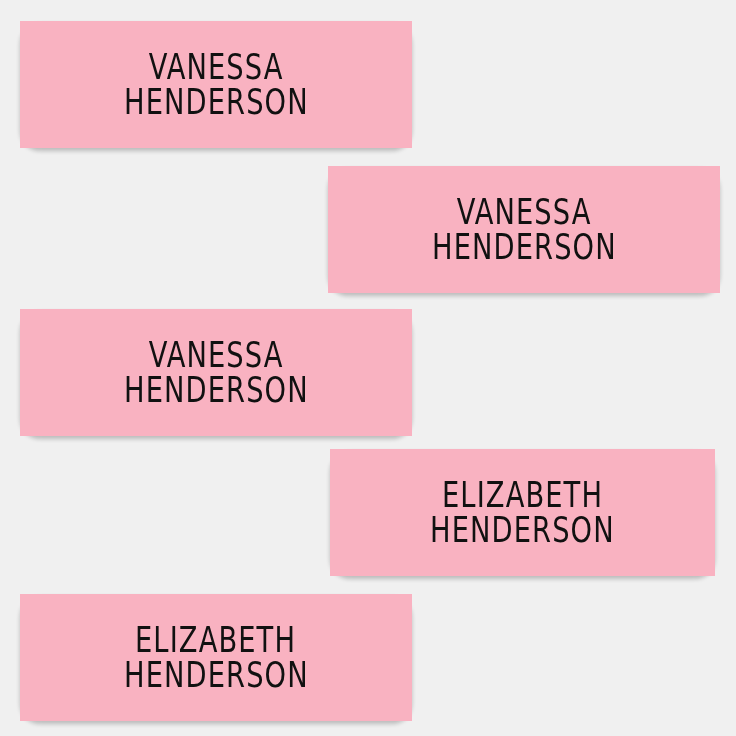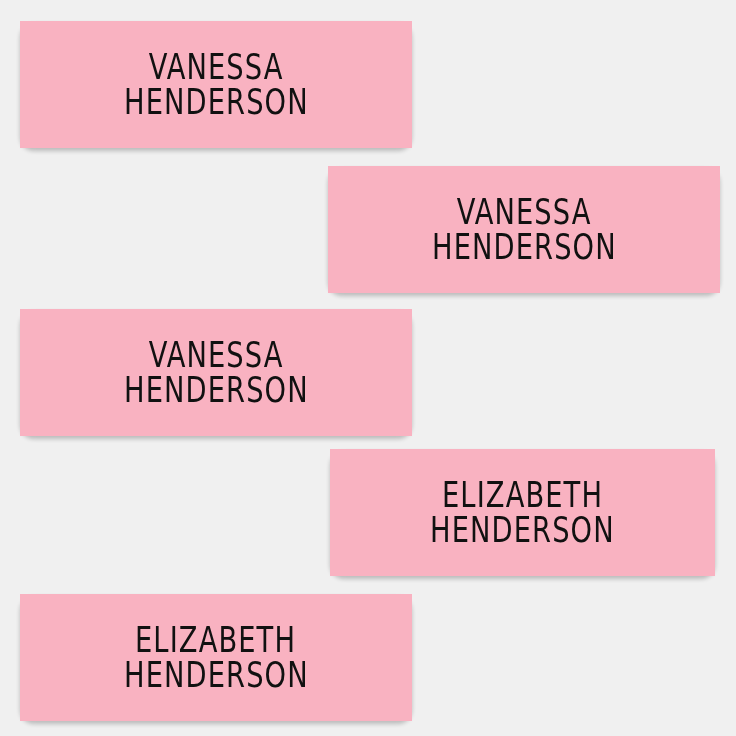--- a/index.html
+++ b/index.html
@@ -16,21 +16,21 @@
   #stage {
     position: relative;
     width: 736px;
     height: 736px;
     background: #f0f0f0;
   }
   .name-label {
     position: absolute;
     box-sizing: border-box;
     background: #000000;
-    border-radius: 14px;
+    border-radius: 20px;
     box-shadow: 0 3px 4px rgba(0,0,0,0.22);
   }
   .label-face {
     width: 100%;
     height: 100%;
     box-sizing: border-box;
     display: flex;
     flex-direction: column;
     align-items: center;
     justify-content: center;

